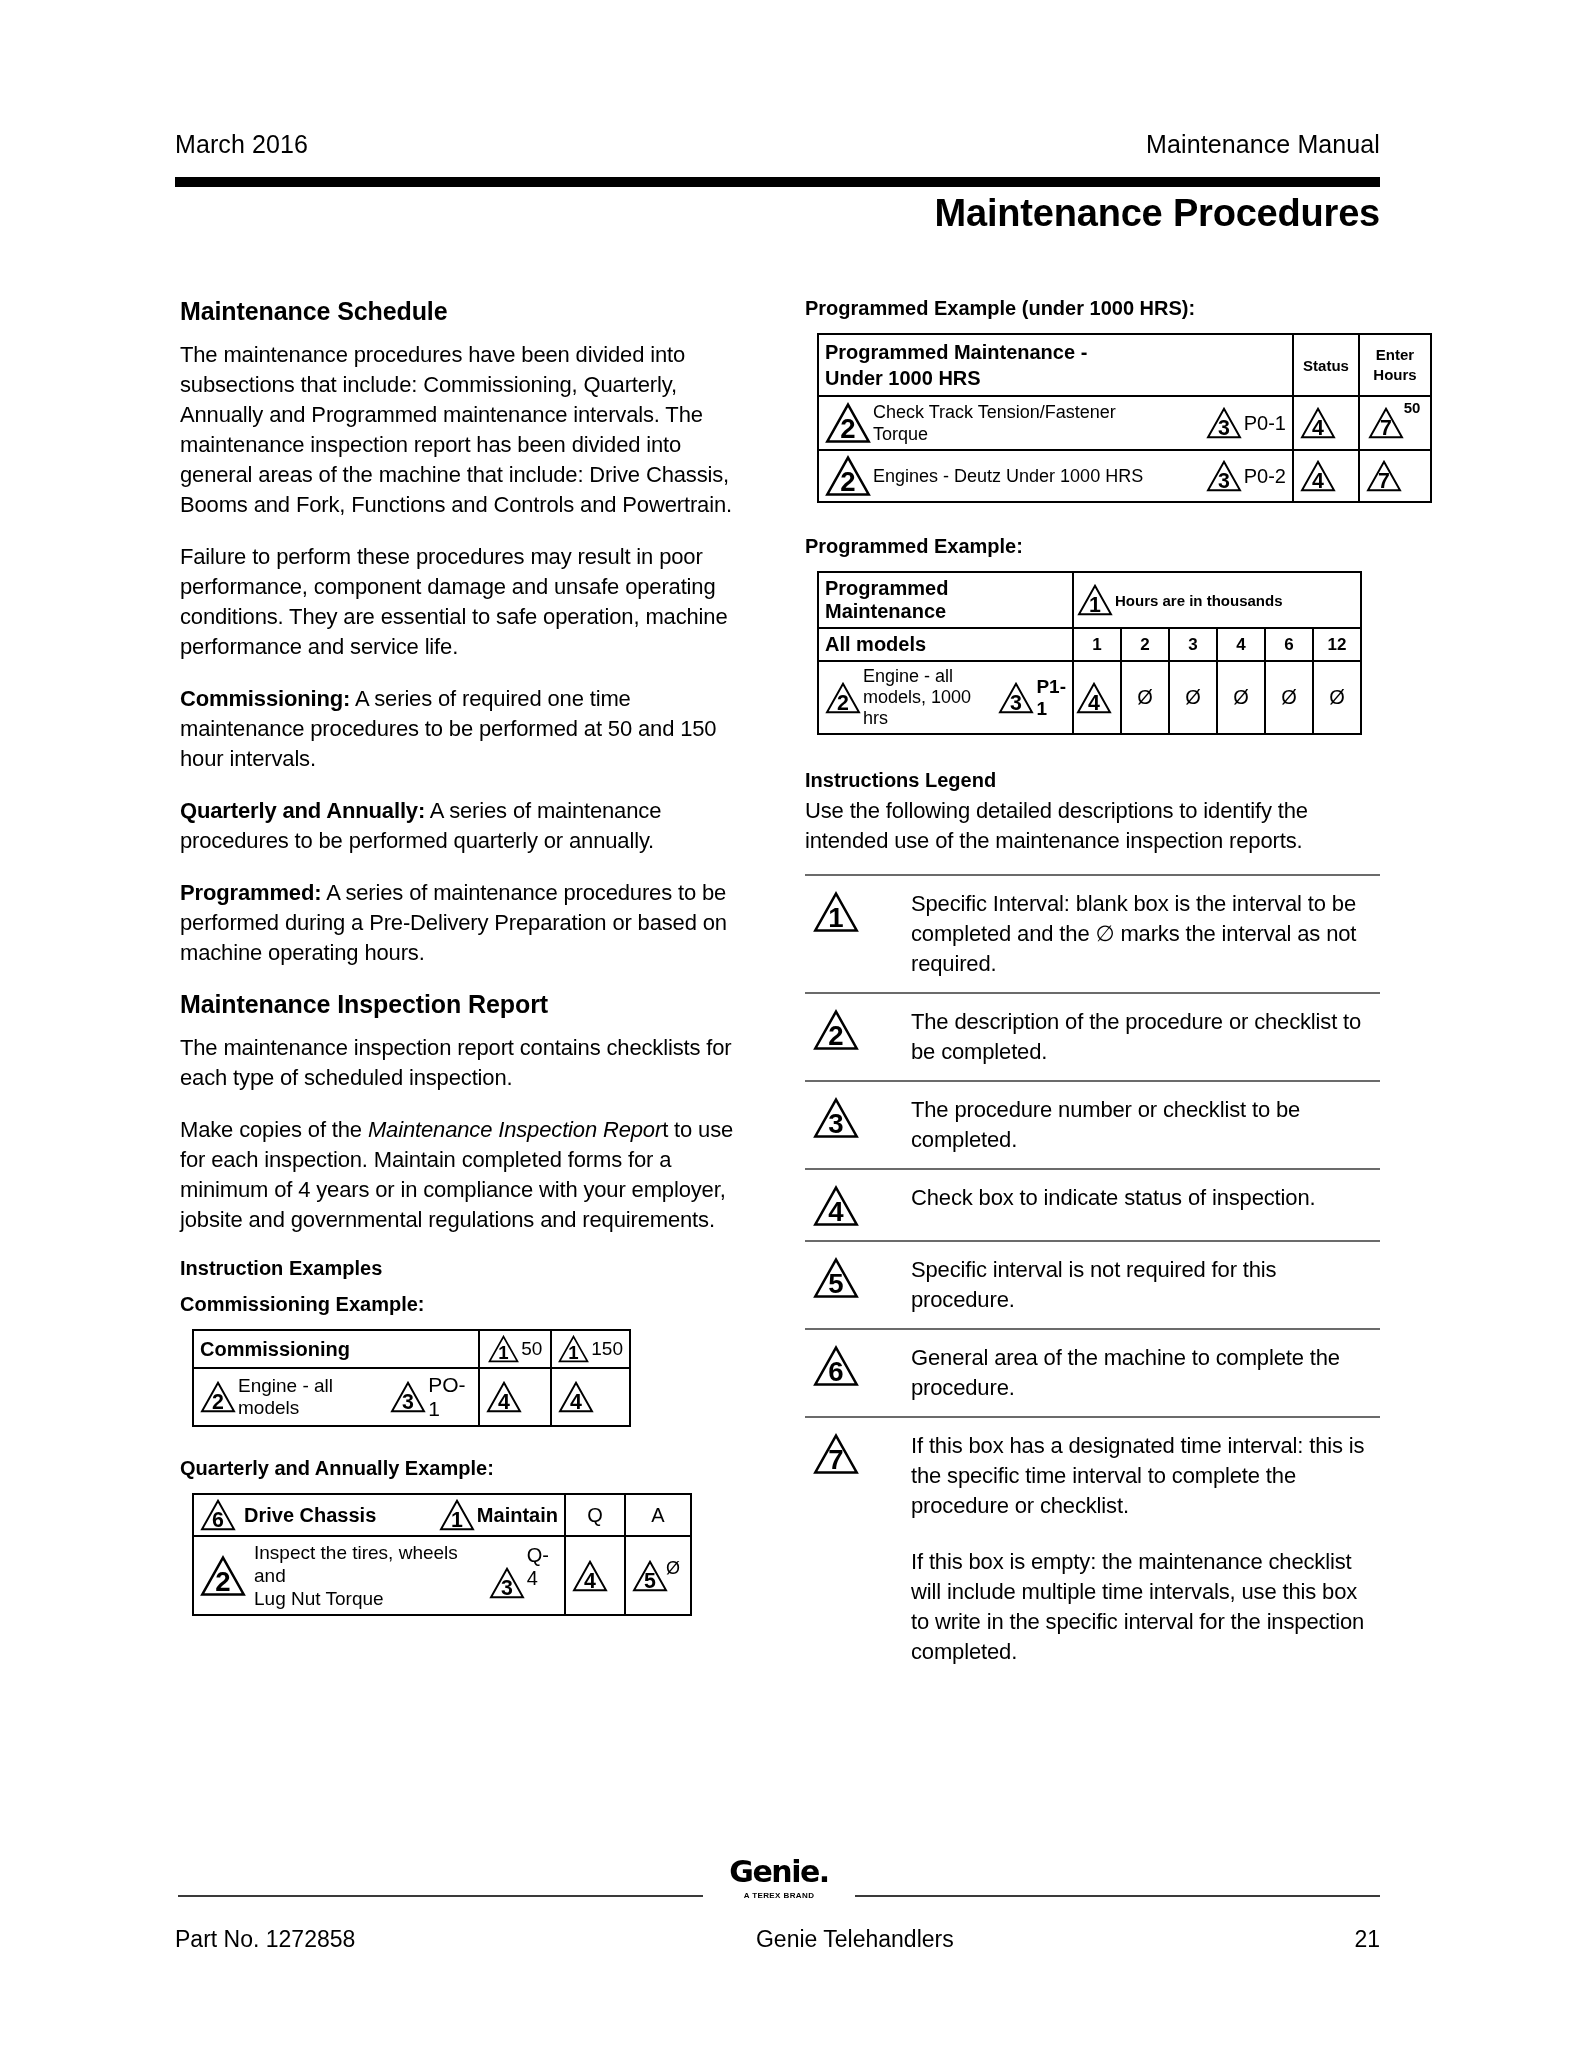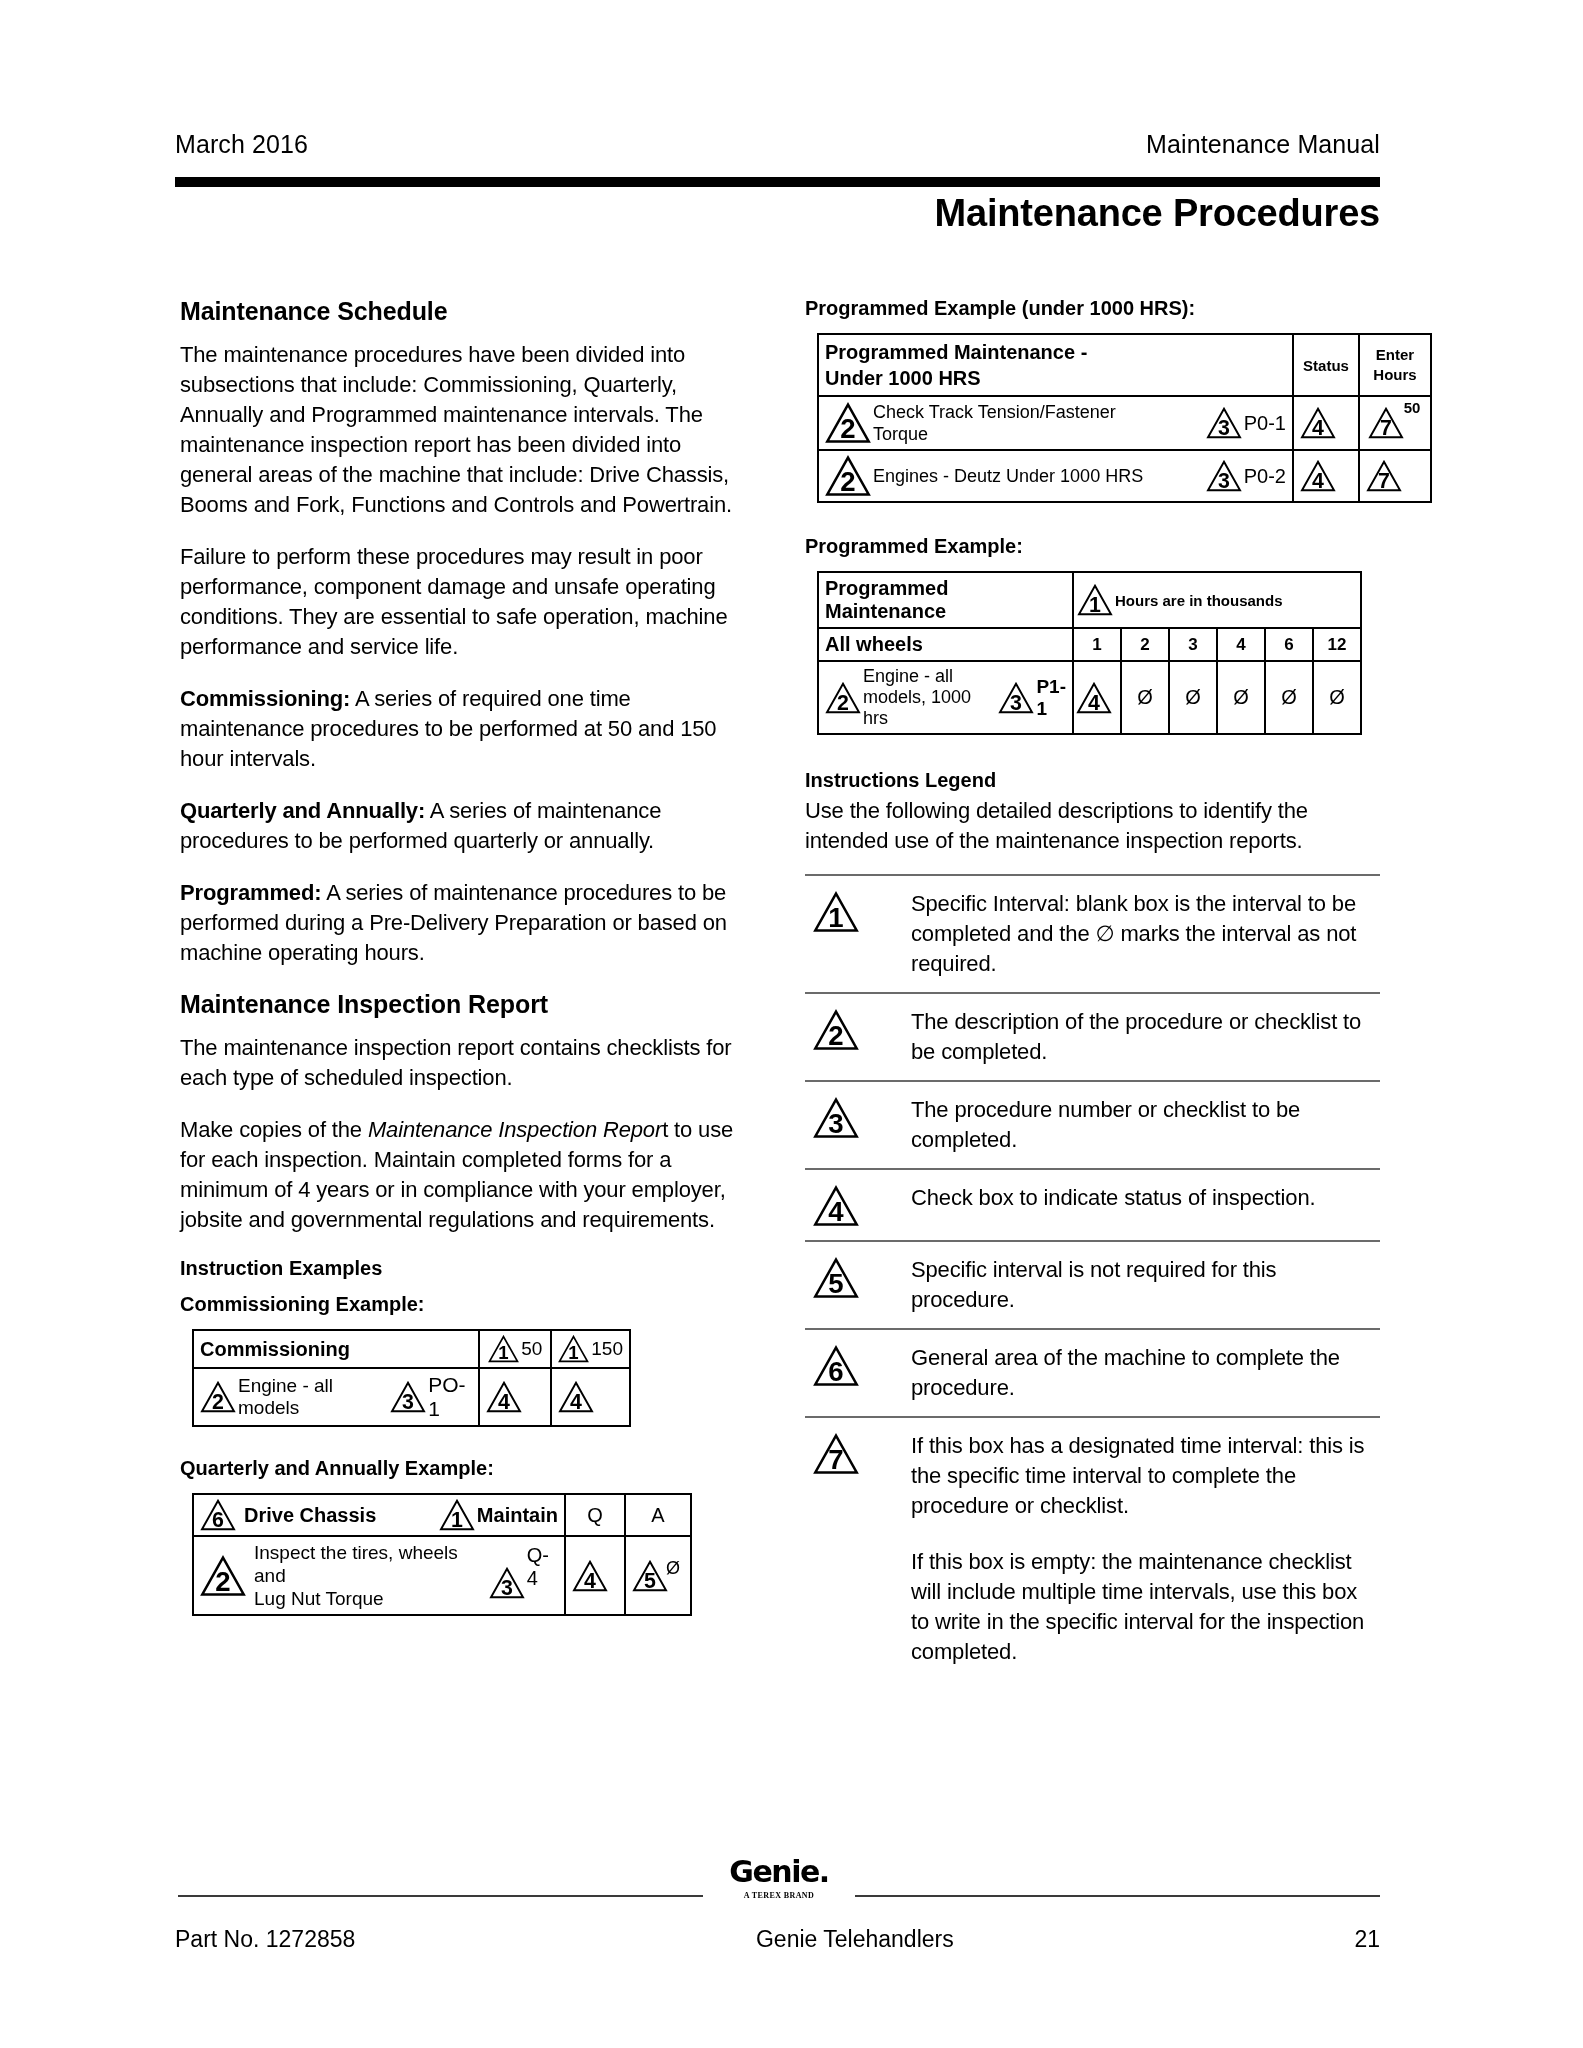--- a/index.html
+++ b/index.html
@@ -211,21 +211,20 @@
     font-size: 30px;
     font-weight: bold;
     letter-spacing: -1.5px;
     line-height: 32px;
   }
   .logo-sub {
     font-size: 8px;
     font-weight: bold;
     letter-spacing: 0.4px;
     margin-top: 3px;
-    font-family: Liberation Serif, serif;
   }
   .footer {
     position: absolute;
     left: 175px;
     top: 1926px;
     width: 1205px;
     display: flex;
     justify-content: space-between;
     font-size: 23px;
   }
@@ -539,21 +538,21 @@
               <svg viewBox="0 0 40 36">
                     <polygon points="20,2 38,34 2,34" fill="#fff" stroke="#000" stroke-width="2.2"></polygon>
                     <text x="20" y="31" font-family="Liberation Sans, sans-serif" font-size="24" font-weight="bold" text-anchor="middle" fill="#000">1</text>
                   </svg>
             </span>
             <span class="hrs-lbl">Hours are in thousands</span>
           </span>
         </td>
       </tr>
       <tr>
-        <td class="hd">All wheels</td>
+        <td class="hd">All models</td>
         <td class="ivl">1</td>
         <td class="ivl">2</td>
         <td class="ivl">3</td>
         <td class="ivl">4</td>
         <td class="ivl">6</td>
         <td class="ivl">12</td>
       </tr>
       <tr>
         <td>
           <span class="cellflex spread">

